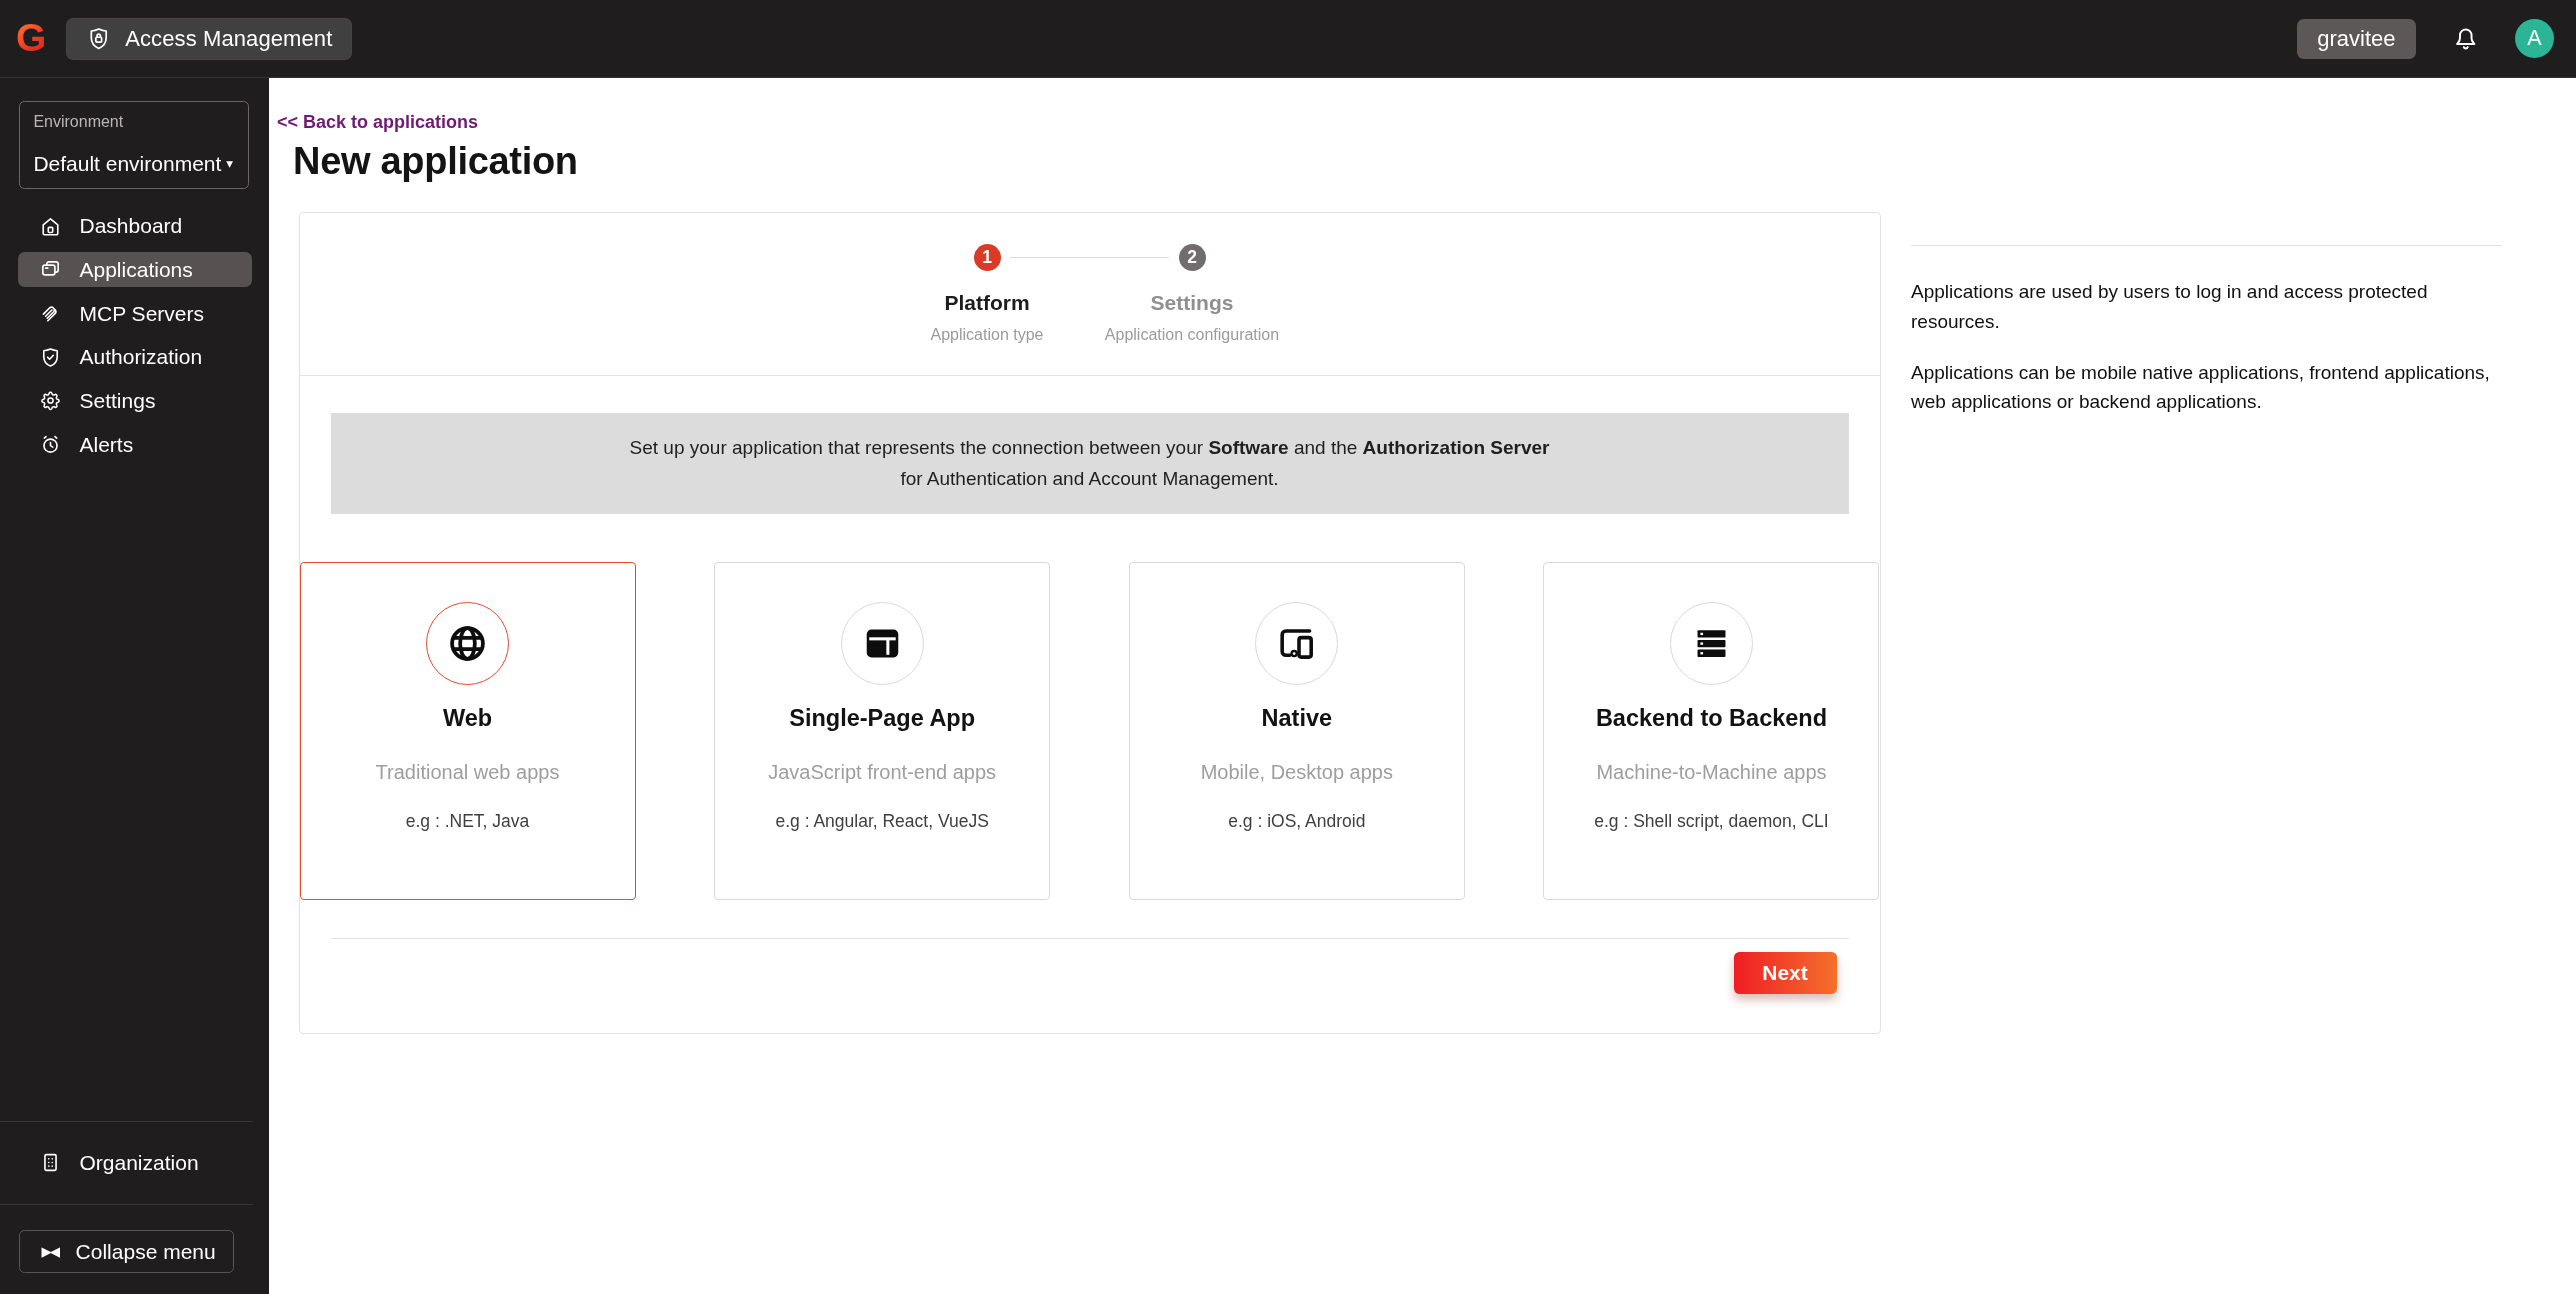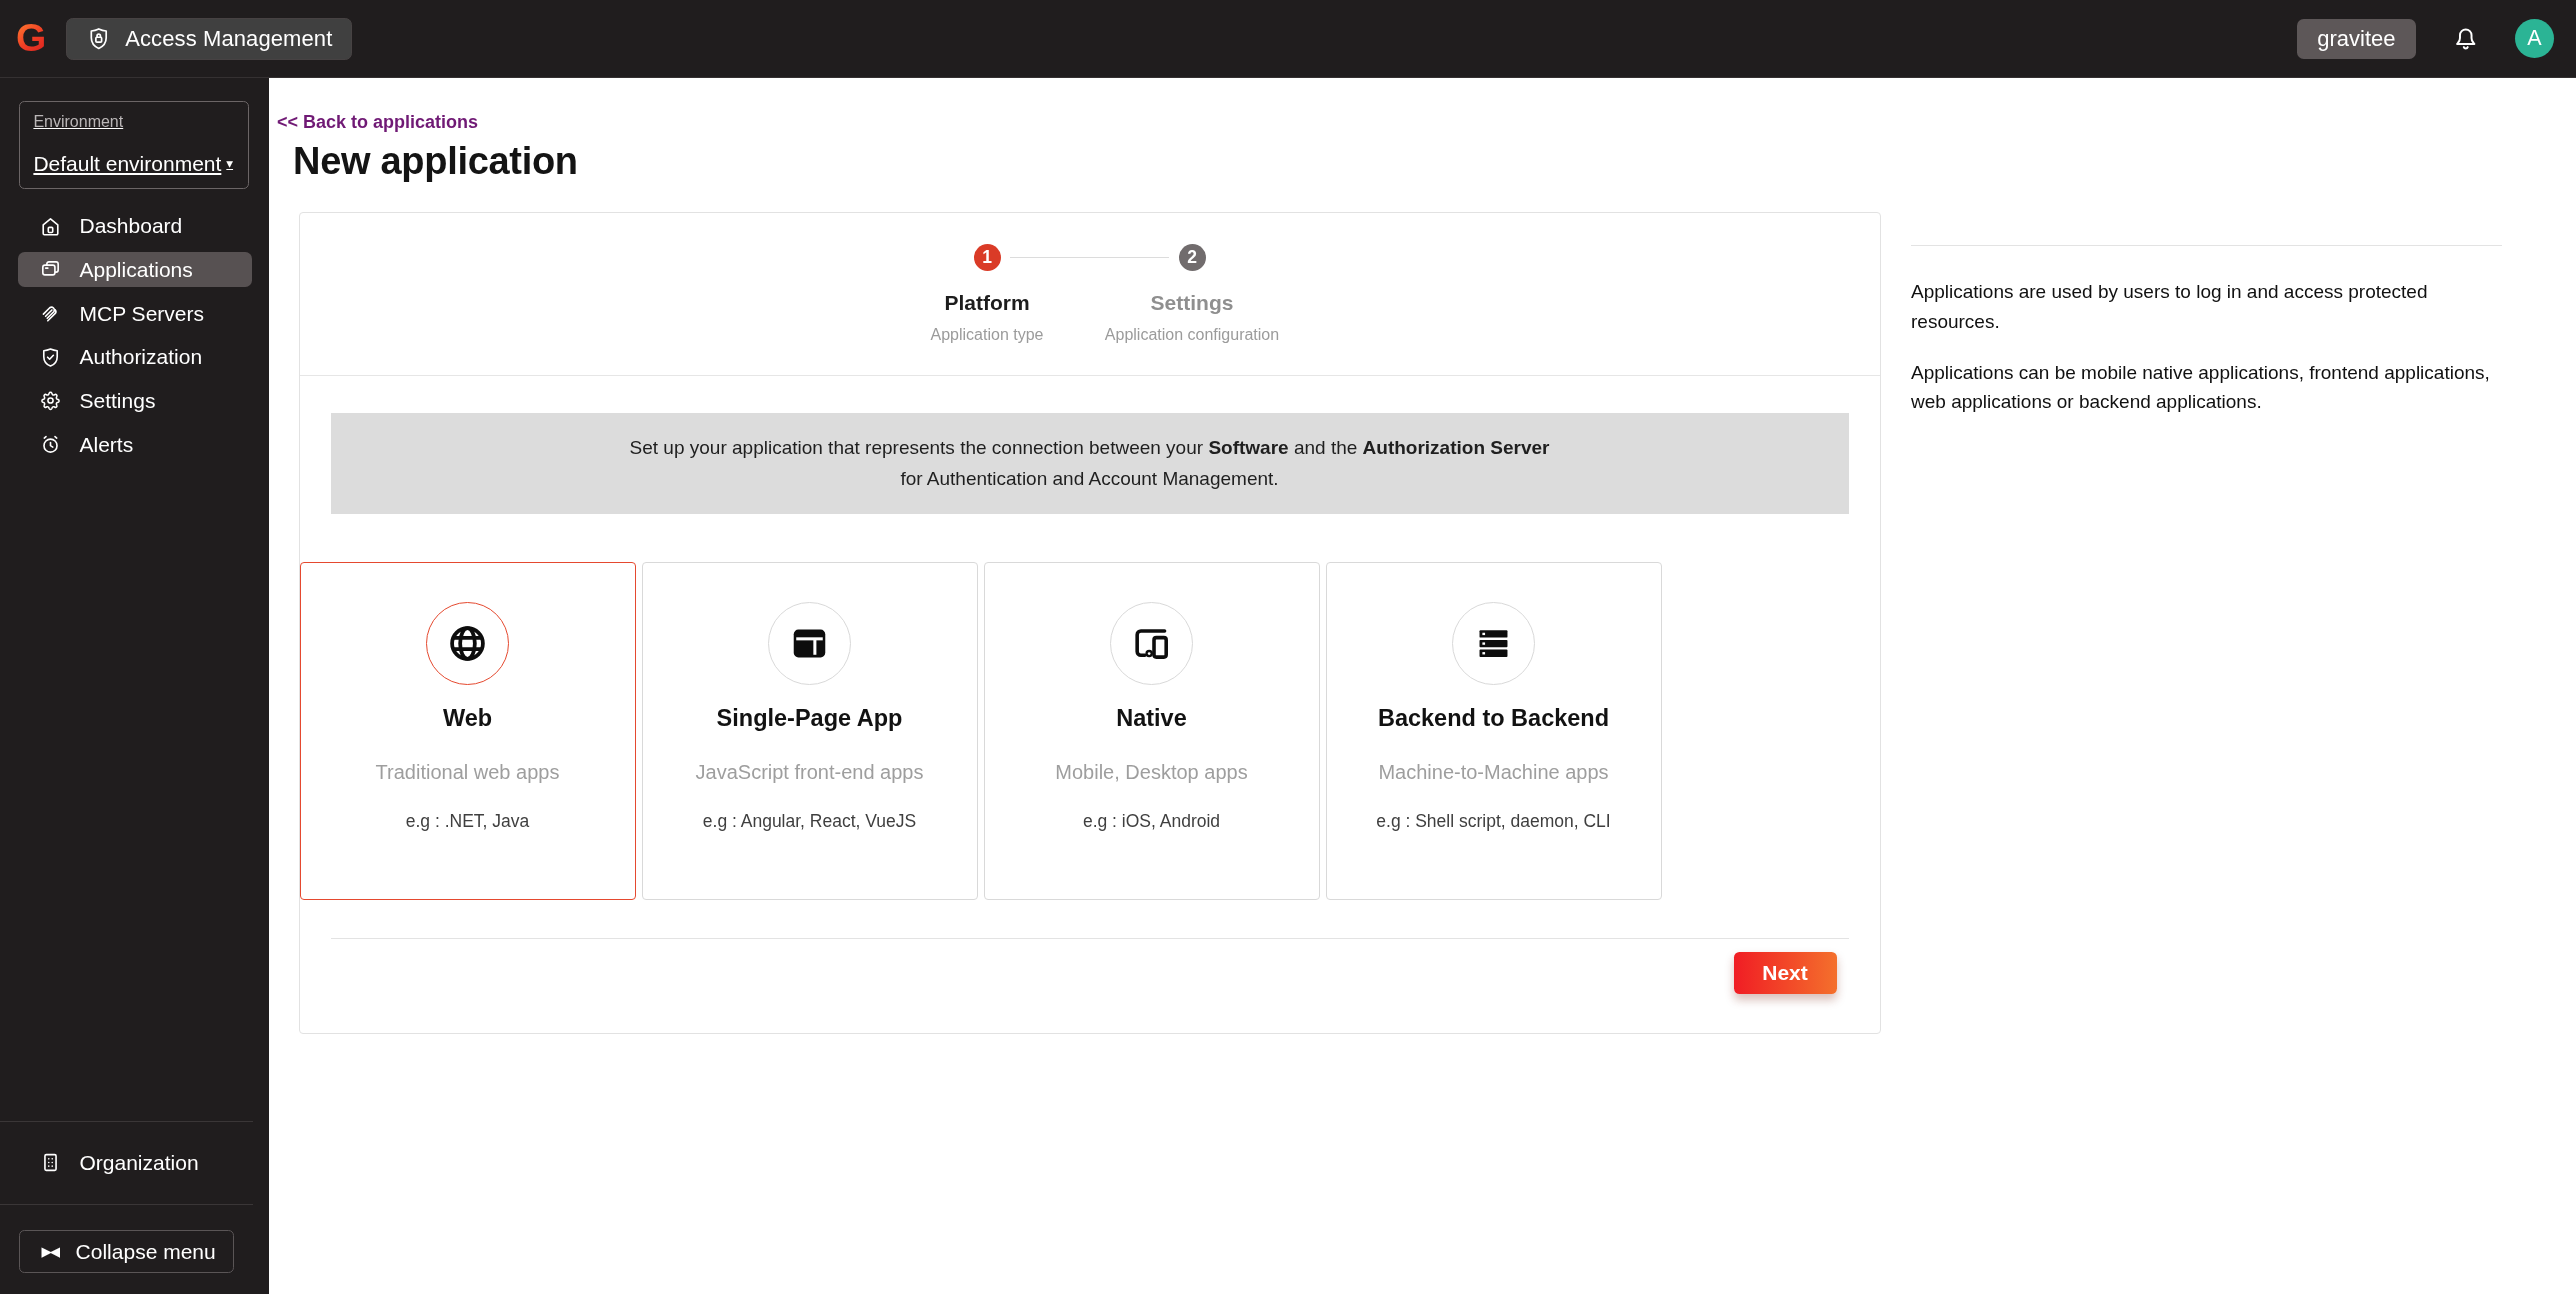--- a/index.html
+++ b/index.html
@@ -41,21 +41,20 @@
   }
 
   
   .sidebar {
     position:absolute; left:0; top:78px; bottom:0; width:269px;
     background:#201d1e; color:#fff;
   }
   .env-box {
     margin:23px 20px 0 19px; border:1.3px solid #6b6566; border-radius:5.4px;
     padding:10.7px 13.4px 12px;
-    text-decoration:underline;
   }
   .env-label { font-size:16px; color:#bab6b7; }
   .env-value-row { display:flex; align-items:center; gap:5px; margin-top:21px; }
   .env-value { font-size:21px; color:#fff; }
   .env-caret { font-size:13.4px; color:#fff; }
   .nav { margin-top:20px; list-style:none; }
   .nav-item {
     display:flex; align-items:center; gap:17.5px;
     margin:0 17.5px 8.7px; height:35px; padding-left:21.5px;
     border-radius:6.7px; cursor:pointer; font-size:21px; font-weight:500;
@@ -115,21 +114,21 @@
 
   
   .info-banner {
     margin:37px 31px 0; height:101px; background:#dcdcdc;
     display:flex; flex-direction:column; align-items:center; justify-content:center;
     font-size:19px; color:#1f1f1f; line-height:31px; text-align:center;
   }
   .info-banner b { font-weight:700; }
 
   
-  .cards-row { display:flex; justify-content:flex-start; gap:6px; margin-top:48px; }
+  .cards-row { display:flex; justify-content:space-between; gap:6px; margin-top:48px; }
   .pcard {
     width:336px; height:338px; border:1.3px solid #d9d9d9; border-radius:4px;
     background:#fff; text-align:center; cursor:pointer;
   }
   .pcard.selected { border-color:#e5492f; }
   .pcard-circle {
     width:83px; height:83px; border-radius:50%; border:1.3px solid #d9d9d9;
     margin:39px auto 0; display:flex; align-items:center; justify-content:center;
   }
   .pcard.selected .pcard-circle { border-color:#e5492f; }

